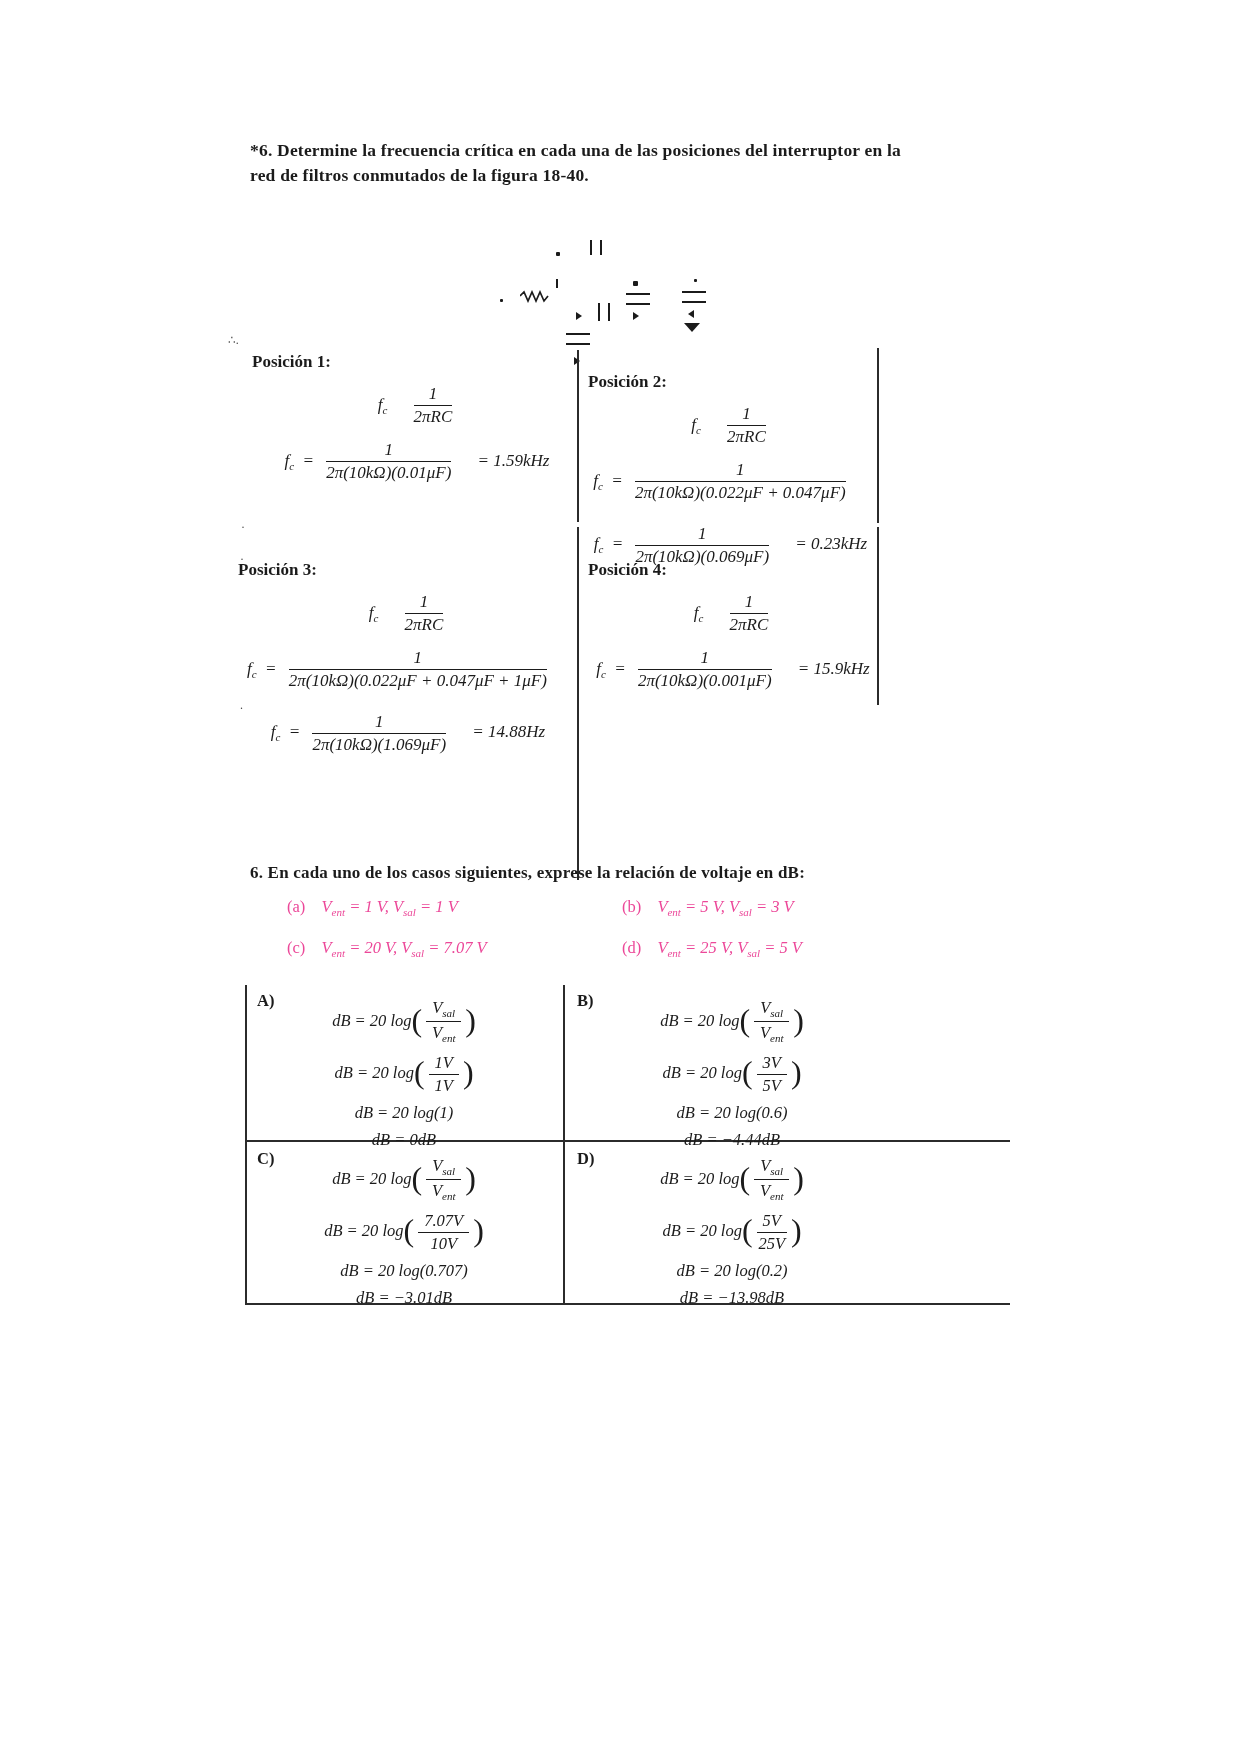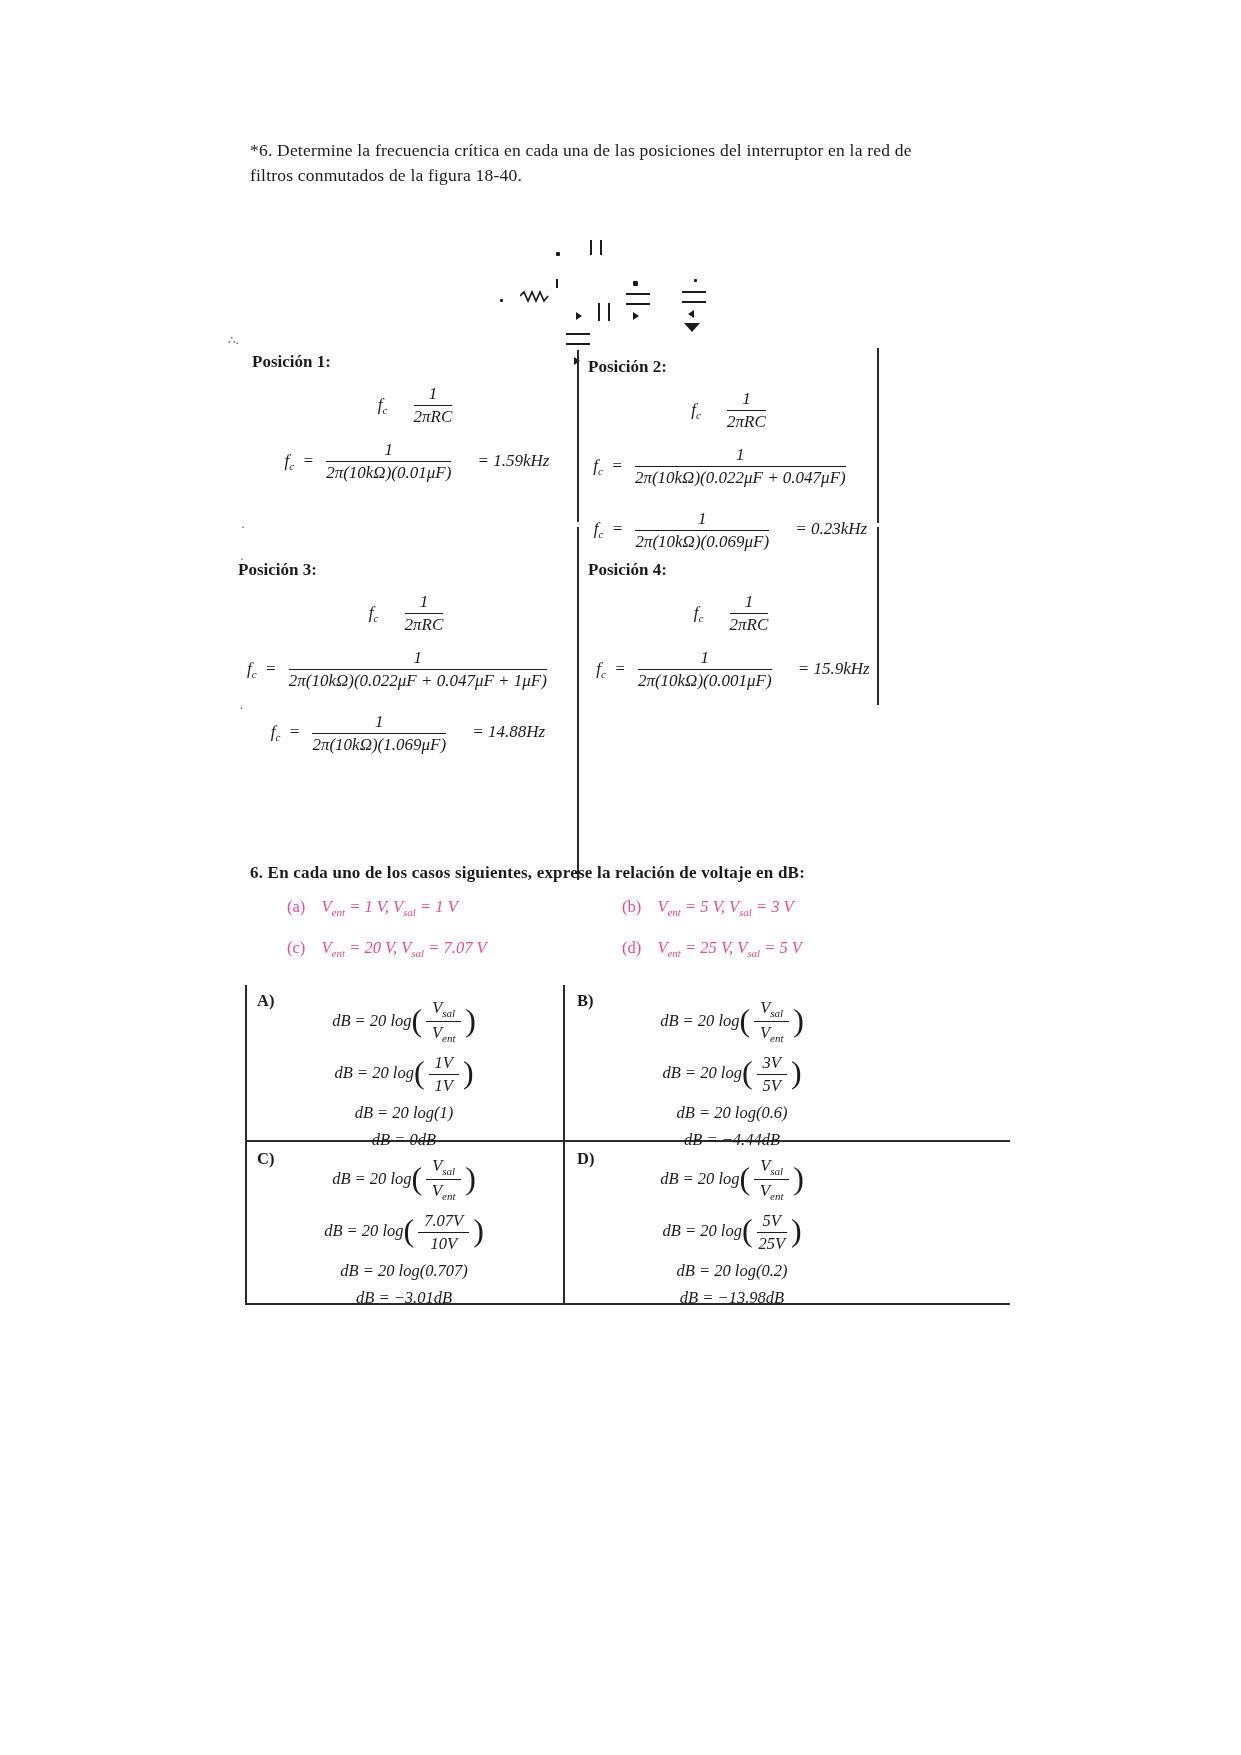--- a/index.html
+++ b/index.html
@@ -6,21 +6,21 @@
   body{
     width:1241px;height:1755px;position:relative;
     background:#ffffff;color:#1b1b1b;
     font-family:"Liberation Serif", serif;
     overflow:hidden;
   }
   .abs{position:absolute;}
 
   
   .p6-title{
-    font-weight:normal;font-size:17.5px;line-height:1.4;letter-spacing:.2px;
+    font-weight:bold;font-size:17.5px;line-height:1.4;letter-spacing:.2px;
   }
   .pos-title{font-weight:bold;font-size:17px;}
   .p8-head{font-weight:bold;font-size:17px;letter-spacing:.2px;}
 
   
   .eq{
     font-size:17px;font-style:italic;text-align:center;
     margin-top:12px;white-space:nowrap;
   }
   sub{font-size:11px;font-style:italic;}
@@ -111,21 +111,21 @@
     <span><i>f</i><sub>c</sub></span>
     <span class="eqs">=</span>
     <span class="frac">
       <span class="num">1</span>
       <span class="den">2π(10kΩ)(0.01μF)</span>
     </span>
     <span class="res">= 1.59kHz</span>
   </div>
 </div>
 
-<div class="abs" style="left:588px;top:357px;width:285px;">
+<div class="abs" style="left:588px;top:372px;width:285px;">
   <div class="pos-title">Posición 2:</div>
   <div class="eq">
     <span><i>f</i><sub>c</sub></span>
     <span class="frac" style="margin-left:22px;">
       <span class="num">1</span>
       <span class="den">2πRC</span>
     </span>
   </div>
   <div class="eq">
     <span><i>f</i><sub>c</sub></span>

